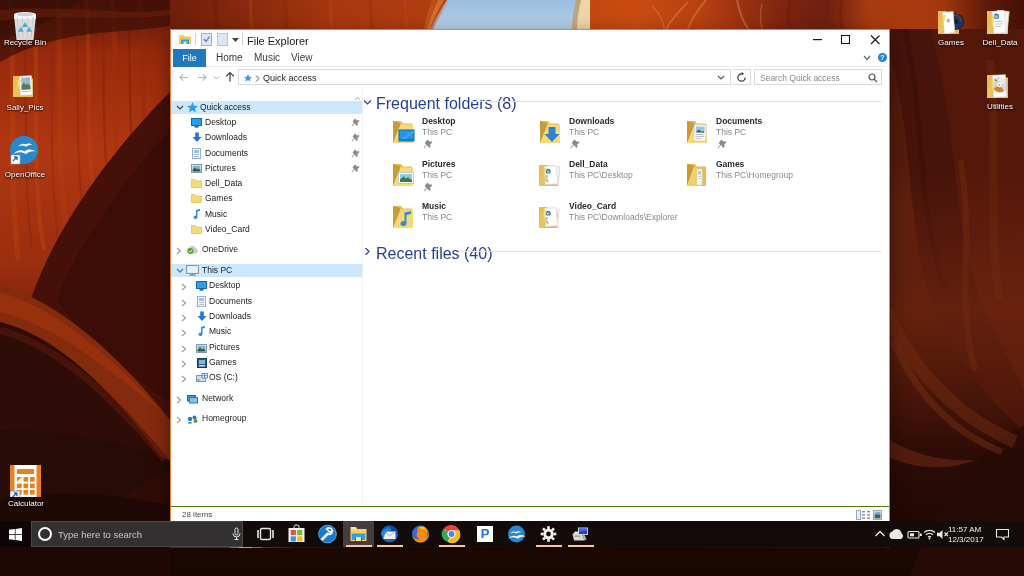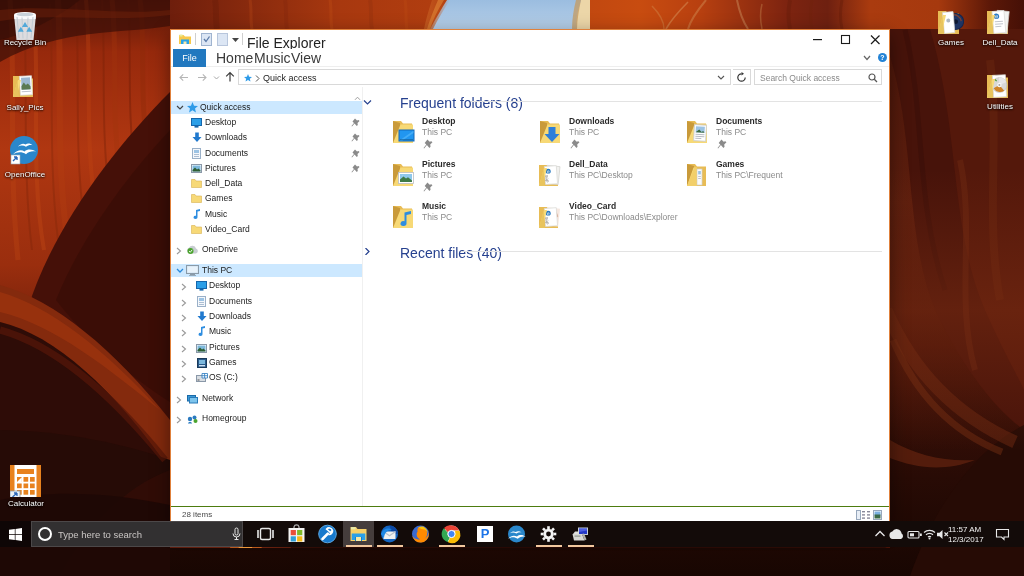--- a/index.html
+++ b/index.html
@@ -3,36 +3,36 @@
 <meta charset="utf-8">
 <style>
 html,body{margin:0;padding:0;width:1024px;height:576px;overflow:hidden;font-family:"Liberation Sans",sans-serif;}
 *{box-sizing:border-box;}
 #screen{position:relative;width:1024px;height:576px;overflow:hidden;background:#4a1309;}
 .abs{position:absolute;}
 .dlabel{position:absolute;color:#fff;font-size:8px;text-align:center;text-shadow:0 1px 2px rgba(0,0,0,.9),0 0 2px rgba(0,0,0,.8);white-space:nowrap;}
 
 #win{position:absolute;left:170px;top:29px;width:720px;height:494px;background:#fff;border:1px solid #e0813c;box-shadow:0 6px 18px rgba(0,0,0,.45);}
 #titlebar{position:absolute;left:0;top:0;width:100%;height:19px;background:#fff;}
-#title-text{position:absolute;left:76px;top:5px;font-size:14px;color:#222;}
+#title-text{position:absolute;left:76px;top:5px;font-size:11px;color:#222;}
 #ribbonrow{position:absolute;left:0;top:19px;width:100%;height:18px;background:#fff;border-bottom:1px solid #eeeeee;}
 #filetab{position:absolute;left:2px;top:0;width:33px;height:18px;background:#2178bf;color:#fff;font-size:9px;text-align:center;line-height:18px;}
-.rtab{position:absolute;top:0;height:18px;font-size:14px;color:#3a3a3a;line-height:18px;}
+.rtab{position:absolute;top:0;height:18px;font-size:10px;color:#3a3a3a;line-height:18px;}
 #addrrow{position:absolute;left:0;top:37px;width:100%;height:20px;background:#fff;}
 #addrbox{position:absolute;left:67px;top:2px;width:493px;height:16px;background:#fff;border:1px solid #d9d9d9;}
 #searchbox{position:absolute;left:583px;top:2px;width:128px;height:16px;background:#fff;border:1px solid #d9d9d9;}
 #mainarea{position:absolute;left:0;top:57px;width:718px;height:419px;background:#fff;}
 #statusbar{position:absolute;left:0;top:476px;width:718px;height:16px;background:#fff;border-top:1px solid #4d7c0f;font-size:8px;color:#4a4a4a;}
 .navrow{position:absolute;left:0;width:192px;height:13px;font-size:8.5px;color:#1a1a1a;}
 .navrow .txt{position:absolute;top:0;line-height:13px;white-space:nowrap;}
 .navsel{background:#cce8ff;}
 .tile{position:absolute;width:140px;height:32px;}
 .tname{position:absolute;left:32px;top:-2px;font-size:8.5px;color:#2b2b2b;font-weight:bold;white-space:nowrap;}
 .tsub{position:absolute;left:32px;top:9px;font-size:8.5px;color:#8a8a8a;white-space:nowrap;}
-.shead{font-size:14px;color:#26418f;position:absolute;white-space:nowrap;margin-left:24px;}
+.shead{font-size:16px;color:#26418f;position:absolute;white-space:nowrap;}
 .hrule{position:absolute;height:1px;background:#e3e3e3;}
 
 #taskbar{position:absolute;left:0;top:521px;width:1024px;height:26px;background:#130b09;}
 #startbtn{position:absolute;left:0;top:0;width:31px;height:26px;background:#0e0606;}
 #searchbar{position:absolute;left:31px;top:0;width:212px;height:26px;background:#323031;border:1px solid #4c4849;}
 .tbicon{position:absolute;top:0;width:31px;height:26px;}
 .uline{position:absolute;top:24px;height:2px;background:#f2c89e;}
 .trayicon{position:absolute;color:#f2f2f2;}
 </style>
 </head>
@@ -654,21 +654,21 @@
           <path d="M3,2 L10,4 L10,24 L3,24 Z" fill="#c99a3a"></path>
           <rect x="13" y="7" width="5" height="16" fill="#fafafa" stroke="#d0d0cc" stroke-width=".7"></rect>
           <rect x="14.2" y="9" width="2.6" height="3.4" fill="#9cc3e4"></rect>
           <rect x="14.2" y="14" width="2.6" height="1" fill="#c0c4cc"></rect>
           <rect x="14.2" y="16" width="2.6" height="1" fill="#c0c4cc"></rect>
           <path d="M3,24 L9.5,5.5 L12.5,5.5 L12.5,24 Z" fill="#f7d976"></path>
           <path d="M12.5,5.5 L19,5.5 L19,24 L12.5,24 Z" fill="#f7d976" opacity="0"></path>
           <path d="M3,24 L10.5,5.5 L13,5.5 L13,7 L12,7 L12,24 Z" fill="#f2cf6a"></path>
         </svg>
         <div class="tname">Games</div>
-            <div class="tsub">This PC\Frequent</div>
+            <div class="tsub">This PC\Homegroup</div>
       </div>
 
       <div class="tile" style="left:219px;top:116px">
         <svg class="abs" style="left:0;top:1px" width="26" height="27" viewBox="0 0 26 27">
           <path d="M3,2 L11,2 L13,4.5 L22,4.5 L22,24 L3,24 Z" fill="#e8bc55"></path>
           <path d="M3,2 L10,4 L10,24 L3,24 Z" fill="#c99a3a"></path>
           <path d="M3,24 L10.5,5.5 L23,5.5 L23,24 Z" fill="#f7d976"></path>
           <path d="M14.5,8.5 L21,7 L21,10 L16.5,11 L16.5,19.5 A3,2.4 0 1 1 14.5,17.3 Z" fill="#2e8de0"></path>
         </svg>
         <div class="tname">Music</div>

